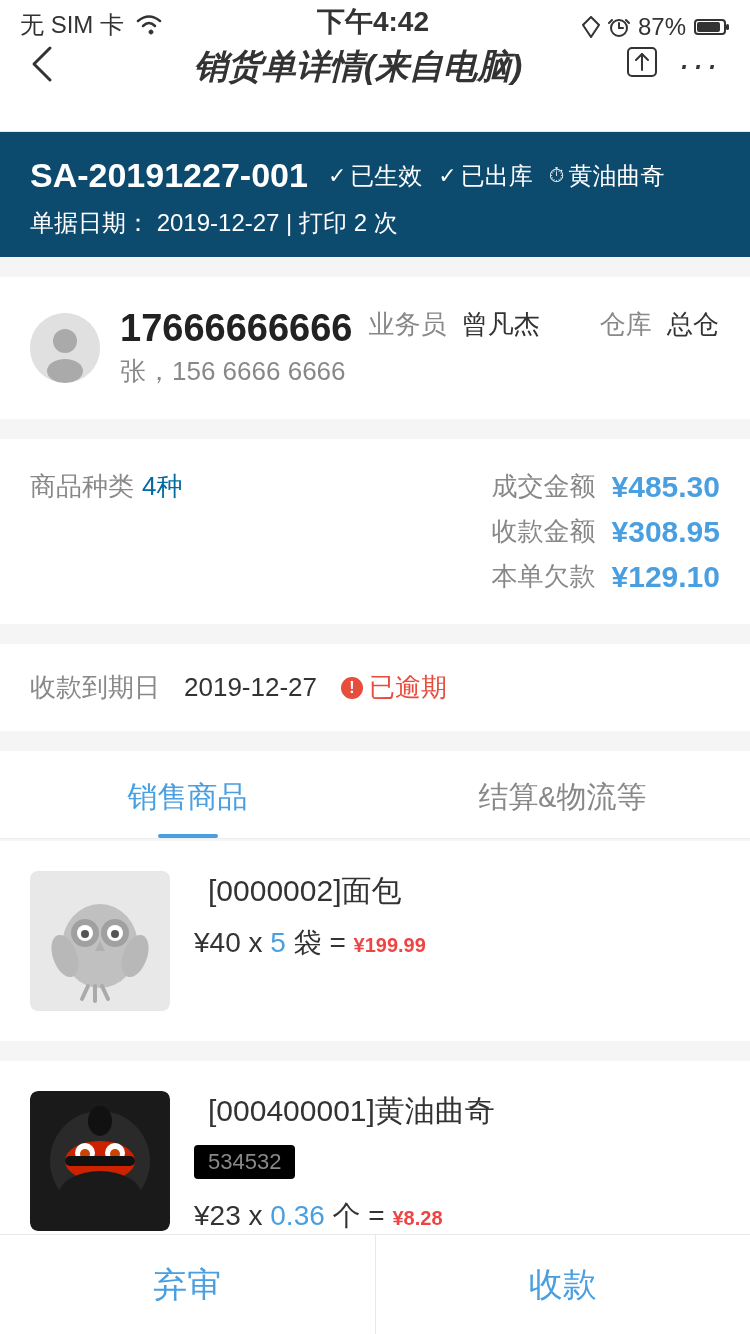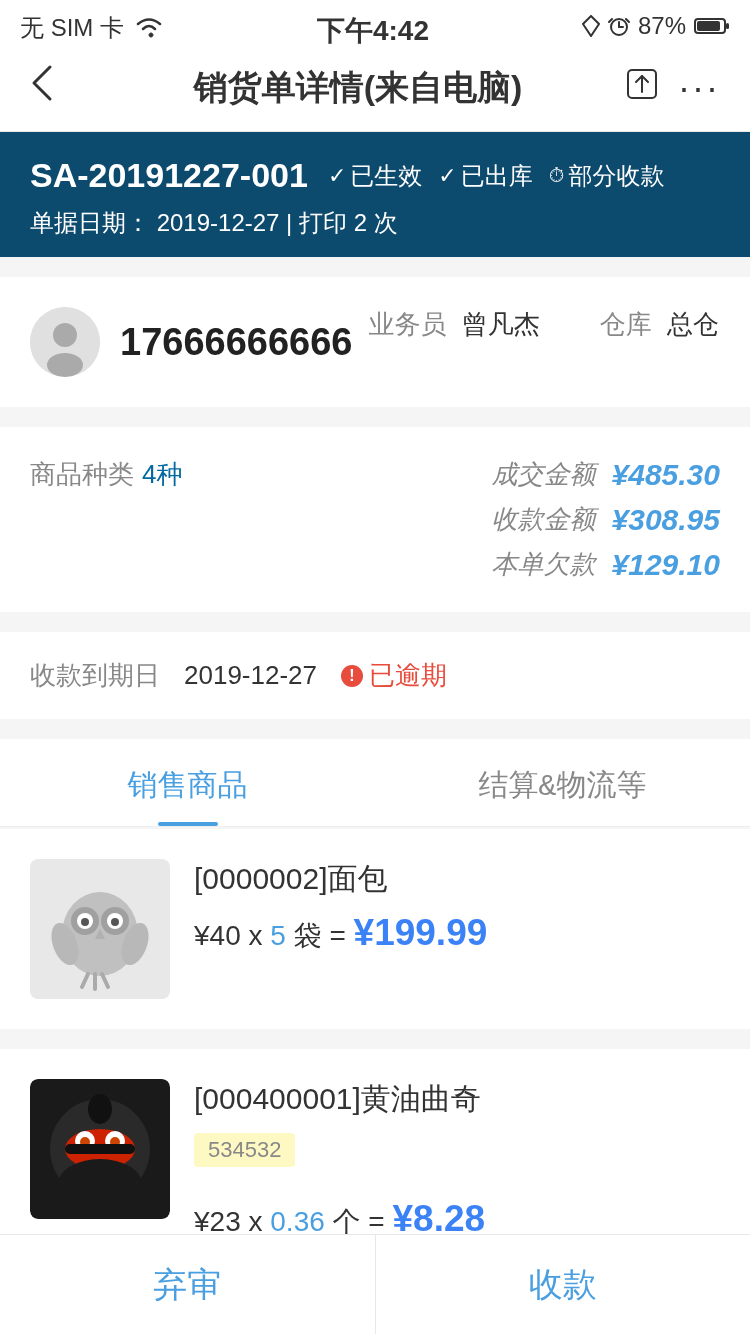--- a/index.html
+++ b/index.html
@@ -11,38 +11,39 @@
       background: #f5f5f5;
       font-size: 28px;
       color: #333;
     }
 
     
     .status-bar {
       height: 44px;
       background: #fff;
       display: flex;
-      align-items: flex-start;
+      align-items: flex-end;
       justify-content: space-between;
-      padding: 12px 20px;
+      padding: 3px 20px;
       font-size: 24px;
       font-weight: 500;
     }
     .status-left { display: flex; align-items: center; gap: 10px; }
     .status-right { display: flex; align-items: center; gap: 8px; }
 
     
     .nav-bar {
       height: 88px;
       background: #fff;
       display: flex;
-      align-items: center;
+      align-items: flex-start;
       padding: 0 30px;
       border-bottom: 1px solid #e8e8e8;
       position: relative;
+      font-style: italic;
     }
     .nav-back {
       font-size: 36px;
       color: #333;
       cursor: pointer;
       width: 60px;
     }
     .nav-title {
       flex: 1;
       text-align: center;
@@ -166,21 +167,20 @@
       display: flex;
       flex-direction: column;
       align-items: flex-end;
       gap: 10px;
     }
     .amount-row {
       display: flex;
       align-items: center;
       gap: 16px;
       font-size: 26px;
-      font-style: italic;
     }
     .amount-label { color: #888; }
     .amount-value { color: #4A9FE0; font-size: 30px; font-weight: 600; }
 
     
     .due-section {
       background: #fff;
       padding: 26px 30px;
       margin-top: 20px;
       display: flex;
@@ -269,37 +269,38 @@
       justify-content: center;
     }
     .product-info {
       flex: 1;
     }
     .product-name {
       font-size: 30px;
       color: #333;
       font-weight: 500;
       margin-bottom: 12px;
+      margin-left: 14px;
     }
     .product-sku {
       display: inline-block;
-      background: #fef9c3;
+      background: #000000;
       color: #888;
       font-size: 22px;
       padding: 4px 14px;
       border-radius: 4px;
-      margin-bottom: 31px;
+      margin-bottom: 18px;
     }
     .product-price-row {
       font-size: 28px;
       color: #333;
     }
     .price-unit { color: #333; }
     .price-qty { color: #4A9FE0; }
-    .price-total { color: #3b82f6; font-weight: 600; font-size: 37px; }
+    .price-total { color: #ef4444; font-weight: 600; font-size: 20px; }
 
     
     .bottom-bar {
       position: fixed;
       bottom: 0;
       left: 0;
       width: 750px;
       height: 100px;
       background: #fff;
       border-top: 1px solid #e8e8e8;
@@ -375,21 +376,21 @@
       <span class="status-badge">
         <span class="badge-check">✓</span>
         <span>已生效</span>
       </span>
       <span class="status-badge">
         <span class="badge-check">✓</span>
         <span>已出库</span>
       </span>
       <span class="status-badge">
         <span style="font-size:20px;">⏱</span>
-        <span>部分收款</span>
+        <span>黄油曲奇</span>
       </span>
     </div>
   </div>
   <div class="order-date-row">
     <span>单据日期：</span>
     <span>2019-12-27</span>
     <span>| 打印 2 次</span>
   </div>
 </div>
 
@@ -397,20 +398,21 @@
   <div class="customer-top">
     <div class="avatar">
       <svg class="avatar-icon" viewBox="0 0 70 70" xmlns="http://www.w3.org/2000/svg">
         <circle cx="35" cy="35" r="35" fill="#e0e0e0"></circle>
         <circle cx="35" cy="28" r="12" fill="#aaa"></circle>
         <ellipse cx="35" cy="58" rx="18" ry="12" fill="#aaa"></ellipse>
       </svg>
     </div>
     <div>
       <div class="customer-name">17666666666</div>
+      <div class="customer-sub">张，156 6666 6666</div>
     </div>
   </div>
   <div class="customer-meta">
     <div>
       <span class="meta-label">业务员</span>
       <span class="meta-value">曾凡杰</span>
     </div>
     <div>
       <span class="meta-label">仓库</span>
       <span class="meta-value">总仓</span>

